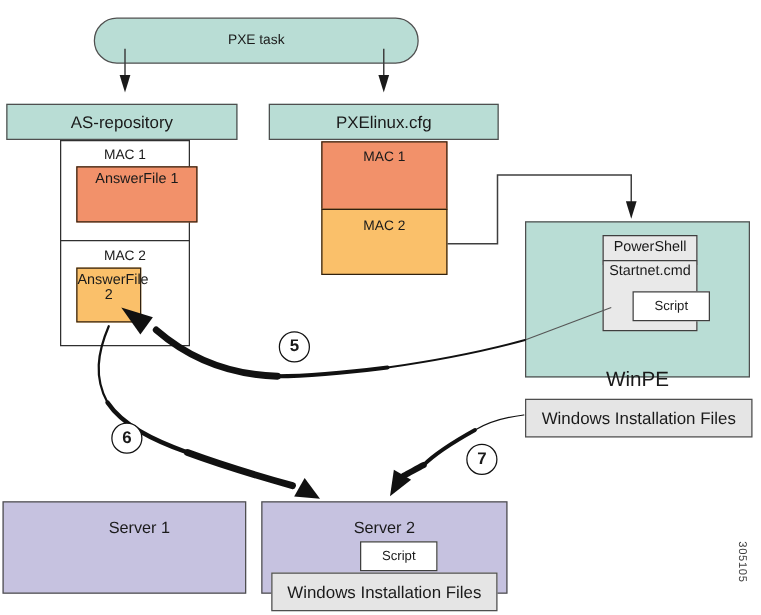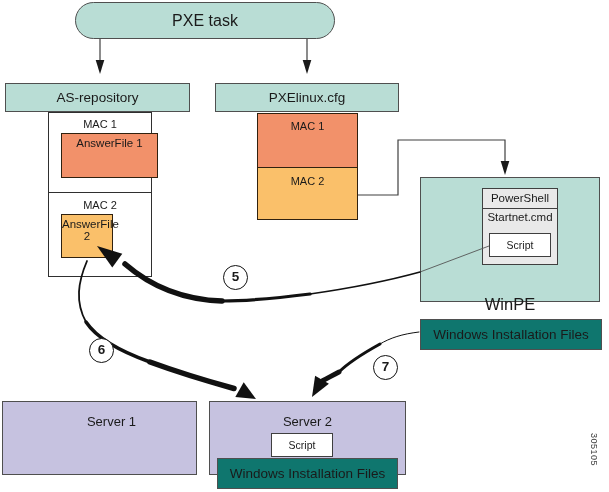--- a/index.html
+++ b/index.html
@@ -6,38 +6,38 @@
   #stage{
     position:relative;width:609px;height:492px;background:#ffffff;
     font-family:"Liberation Sans", sans-serif;color:#1a1a1a;overflow:hidden;
   }
   .abs{position:absolute;box-sizing:border-box;}
   .box{position:absolute;box-sizing:border-box;border:1px solid #4a4a4a;}
   .teal{background:#b9ddd5;border-color:#4f4f4f;}
   .salmon{background:#f2916a;border-color:#30210f;}
   .orange{background:#fac06a;border-color:#30210f;}
   .lavender{background:#c6c2e0;border-color:#4f4f4f;}
-  .blue{background:#0f766e;border-color:#4f4f4f;}
+  .blue{background:#e5e5e5;border-color:#4f4f4f;}
   .grayb{background:#e9e9e9;border-color:#3f3f3f;}
-  .whiteb{background:#ffffff;border-color:#3f3f3f;}
+  .whiteb{background:#ffffff;border-color:#3f3f3f;margin-left:17px;}
   .cont{background:#ffffff;border:1px solid #2f2f2f;}
   .ctr{text-align:center;}
   .pill{border-radius:18.5px;}
   .lbl{position:absolute;left:0;right:0;text-align:center;}
   .stepcircle{
     position:absolute;width:25px;height:25px;border:1.5px solid #111;
     border-radius:50%;background:#fff;text-align:center;line-height:22px;
     font-weight:bold;font-size:13.5px;z-index:7;box-sizing:border-box;
   }
   #arrows{position:absolute;left:0;top:0;z-index:6;pointer-events:none;}
   .figid{
     position:absolute;writing-mode:vertical-rl;font-size:9px;color:#3d3d3d;
     letter-spacing:0.5px;
   }
-  .f14{font-size:16px;} .f135{font-size:13.5px;} .f13{font-size:13px;}
+  .f14{font-size:11px;margin-top:12px;} .f135{font-size:13.5px;} .f13{font-size:13px;}
   .f115{font-size:11.5px;} .f11{font-size:11px;} .f105{font-size:10.5px;}
   .f16{font-size:16.5px;}
 </style>
 </head>
 <body>
 
 <div id="stage">
 
   <div class="box teal pill ctr f14 abs" style="left:75px;top:2px;width:260px;height:37px;line-height:35px;">
     <span>PXE task</span>

